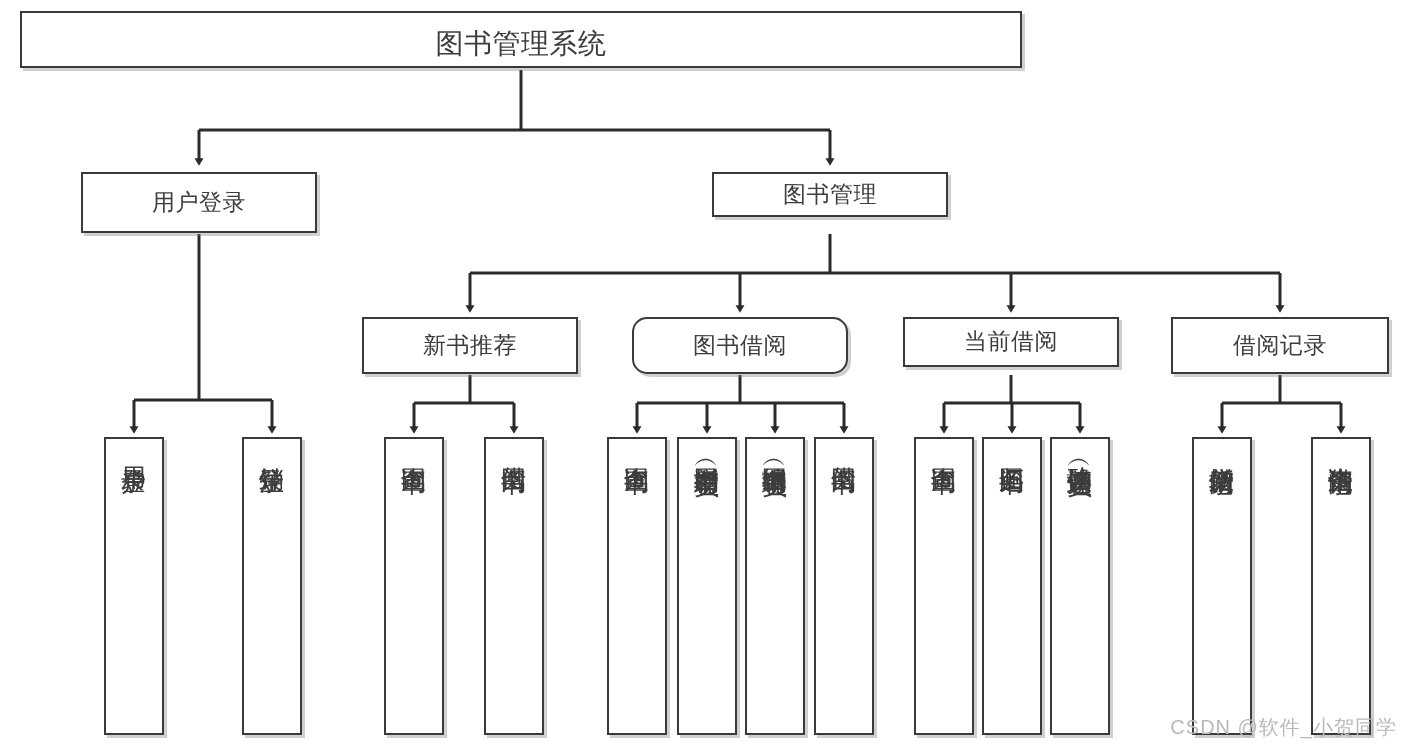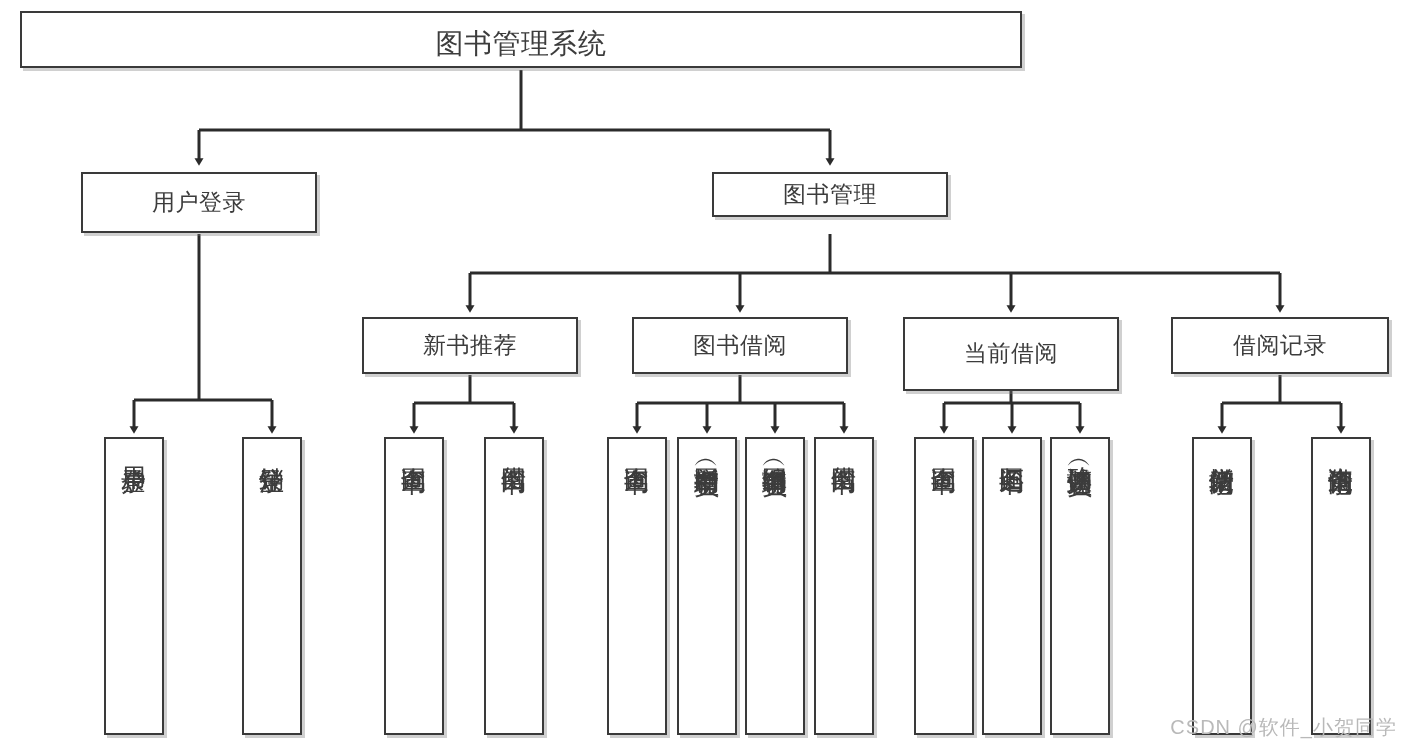--- a/index.html
+++ b/index.html
@@ -133,24 +133,24 @@
   <div class="node horiz" style="left:81px; top:172px; width:236px; height:61px;">
     <span class="label">用户登录</span>
   </div>
   <div class="node horiz" style="left:712px; top:172px; width:236px; height:45px;">
     <span class="label">图书管理</span>
   </div>
 
   <div class="node horiz" style="left:362px; top:317px; width:216px; height:57px;">
     <span class="label">新书推荐</span>
   </div>
-  <div class="node horiz" style="left:632px; top:317px; width:216px; height:57px;">
+  <div class="node horiz" style="left:632px; top:317px; width:216px; height:57px;border-radius:15px;">
     <span class="label">图书借阅</span>
   </div>
-  <div class="node horiz" style="left:903px; top:317px; width:216px; height:74px;">
+  <div class="node horiz" style="left:903px; top:317px; width:216px; height:50px;">
     <span class="label">当前借阅</span>
   </div>
   <div class="node horiz" style="left:1171px; top:317px; width:218px; height:57px;">
     <span class="label">借阅记录</span>
   </div>
 
   <div class="node vert" style="left:104px; top:437px; width:60px; height:298px;">
     <span class="label">用户登录</span>
   </div>
   <div class="node vert" style="left:242px; top:437px; width:60px; height:298px;">

